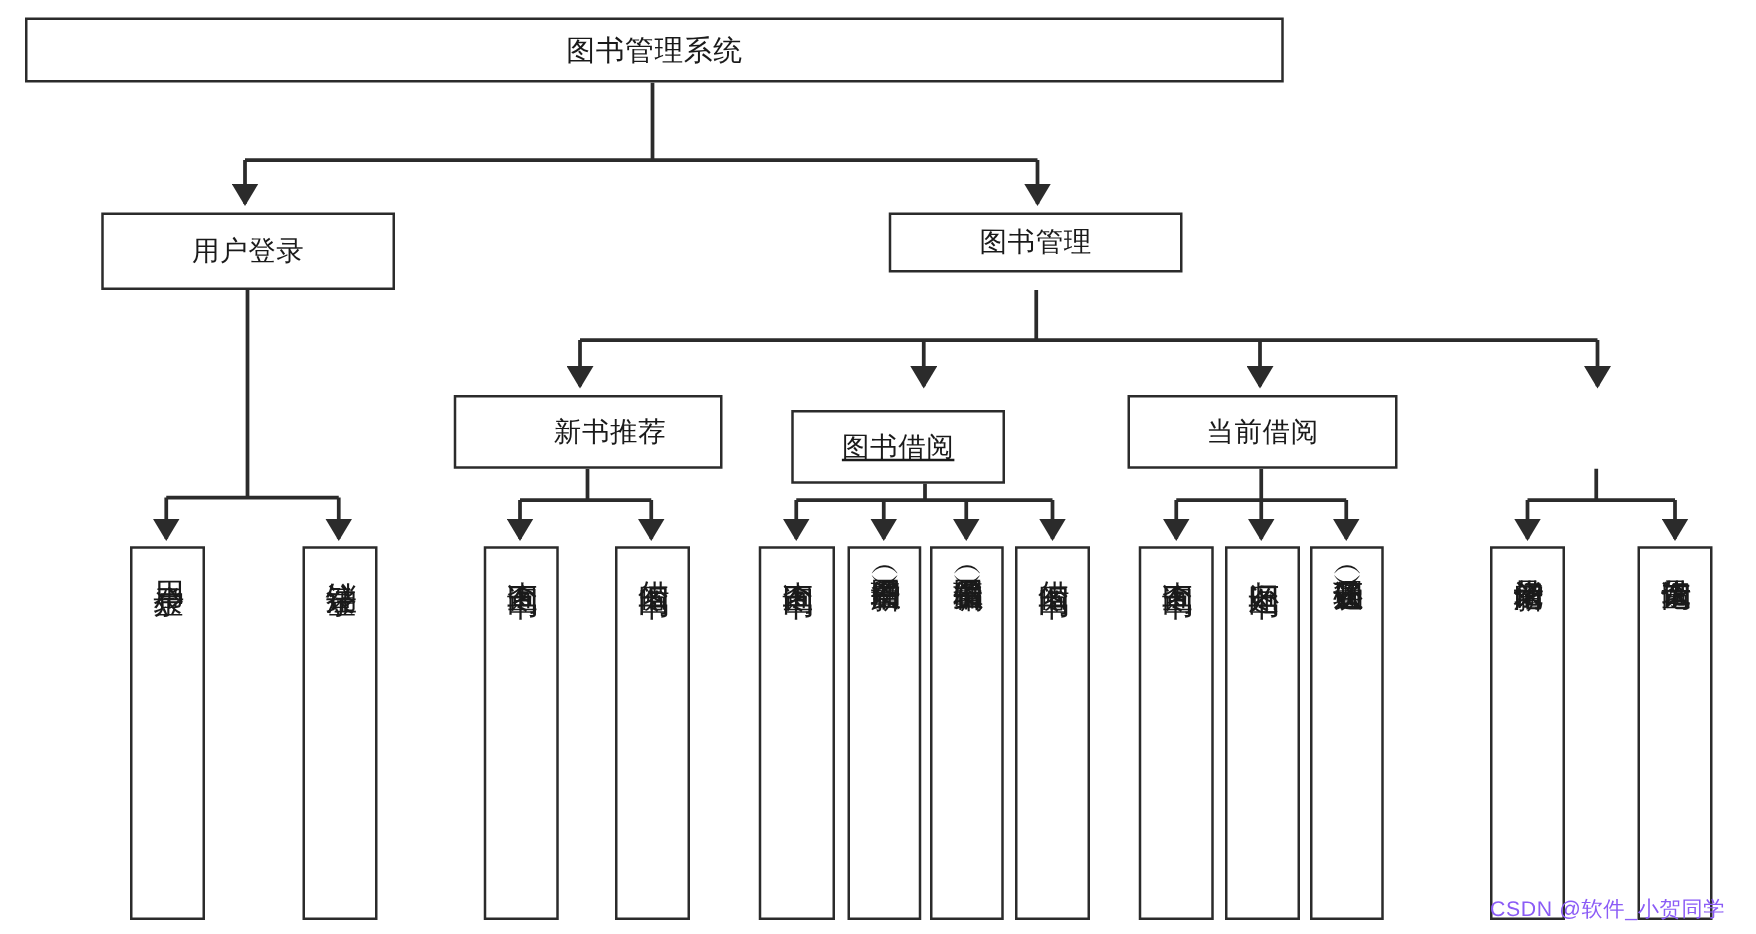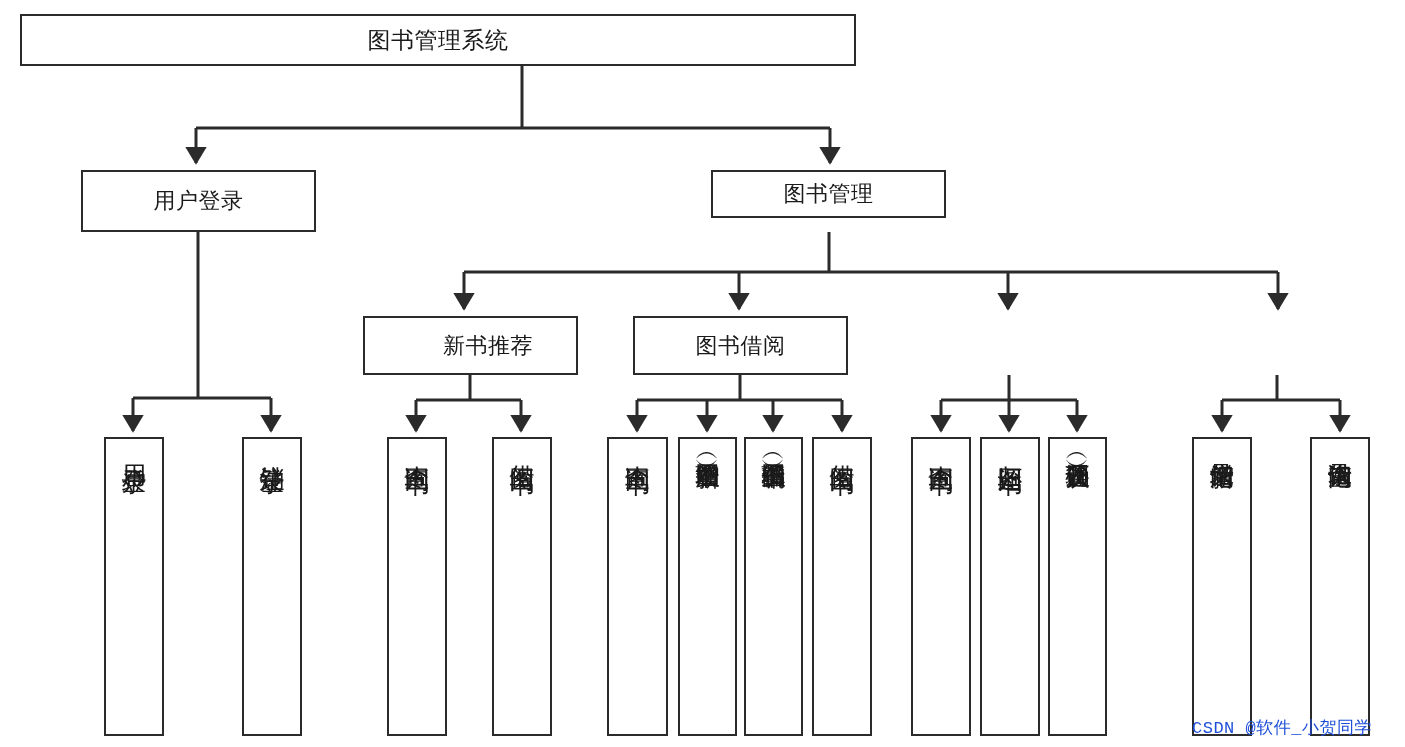--- a/index.html
+++ b/index.html
@@ -61,26 +61,25 @@
     line-height: 1.0;
     letter-spacing: 2px;
     white-space: nowrap;
   }
   .v-node.tall-text .lbl {
     font-size: 24px;
     letter-spacing: 0px;
   }
   .watermark {
     position: absolute;
-    color: #1d4ed8;
+    color: #8b5cf6;
     font-size: 17px;
     white-space: nowrap;
     z-index: 6;
     letter-spacing: 0.5px;
-    font-family: Liberation Mono, monospace;
   }
 </style>
 </head>
 <body>
 
 <div id="canvas">
 
   <svg class="edges" viewBox="0 0 1405 747" xmlns="http://www.w3.org/2000/svg">
     <defs>
       <marker id="arrow" viewBox="0 0 10 12" refX="9" refY="6" markerWidth="6" markerHeight="7.2" orient="auto-start-reverse">
@@ -124,36 +123,39 @@
       <path d="M1009,400 L1009,431" marker-end="url(#arrow)"></path>
       <path d="M1077,400 L1077,431" marker-end="url(#arrow)"></path>
 
       <path d="M1277,375 L1277,400"></path>
       <path d="M1222,400 L1340,400"></path>
       <path d="M1222,400 L1222,431" marker-end="url(#arrow)"></path>
       <path d="M1340,400 L1340,431" marker-end="url(#arrow)"></path>
     </g>
   </svg>
 
-  <div class="node h-node root" style="left:20px; top:14px; width:836px; height:52px;">
+  <div class="node h-node root" style="left:20px; top:14px; width:1007px; height:52px;">
     <span class="lbl">图书管理系统</span>
   </div>
 
   <div class="node h-node" style="left:81px; top:170px; width:235px; height:62px;">
     <span class="lbl">用户登录</span>
   </div>
   <div class="node h-node" style="left:711px; top:170px; width:235px; height:48px;">
     <span class="lbl">图书管理</span>
   </div>
 
   <div class="node h-node" style="left:363px; top:316px; width:215px; height:59px;padding-left:35px;">
     <span class="lbl">新书推荐</span>
   </div>
-  <div class="node h-node" style="left:633px; top:316px; width:215px; height:59px;">
+  <div class="node h-node" style="left:633px; top:328px; width:171px; height:59px;text-decoration:underline;">
     <span class="lbl">图书借阅</span>
+  </div>
+  <div class="node h-node" style="left:902px; top:316px; width:216px; height:59px;">
+    <span class="lbl">当前借阅</span>
   </div>
 
   <div class="node v-node" style="left:104px; top:437px; width:60px; height:299px;">
     <span class="lbl">用户登录</span>
   </div>
   <div class="node v-node" style="left:242px; top:437px; width:60px; height:299px;">
     <span class="lbl">注销登录</span>
   </div>
 
   <div class="node v-node" style="left:387px; top:437px; width:60px; height:299px;">

